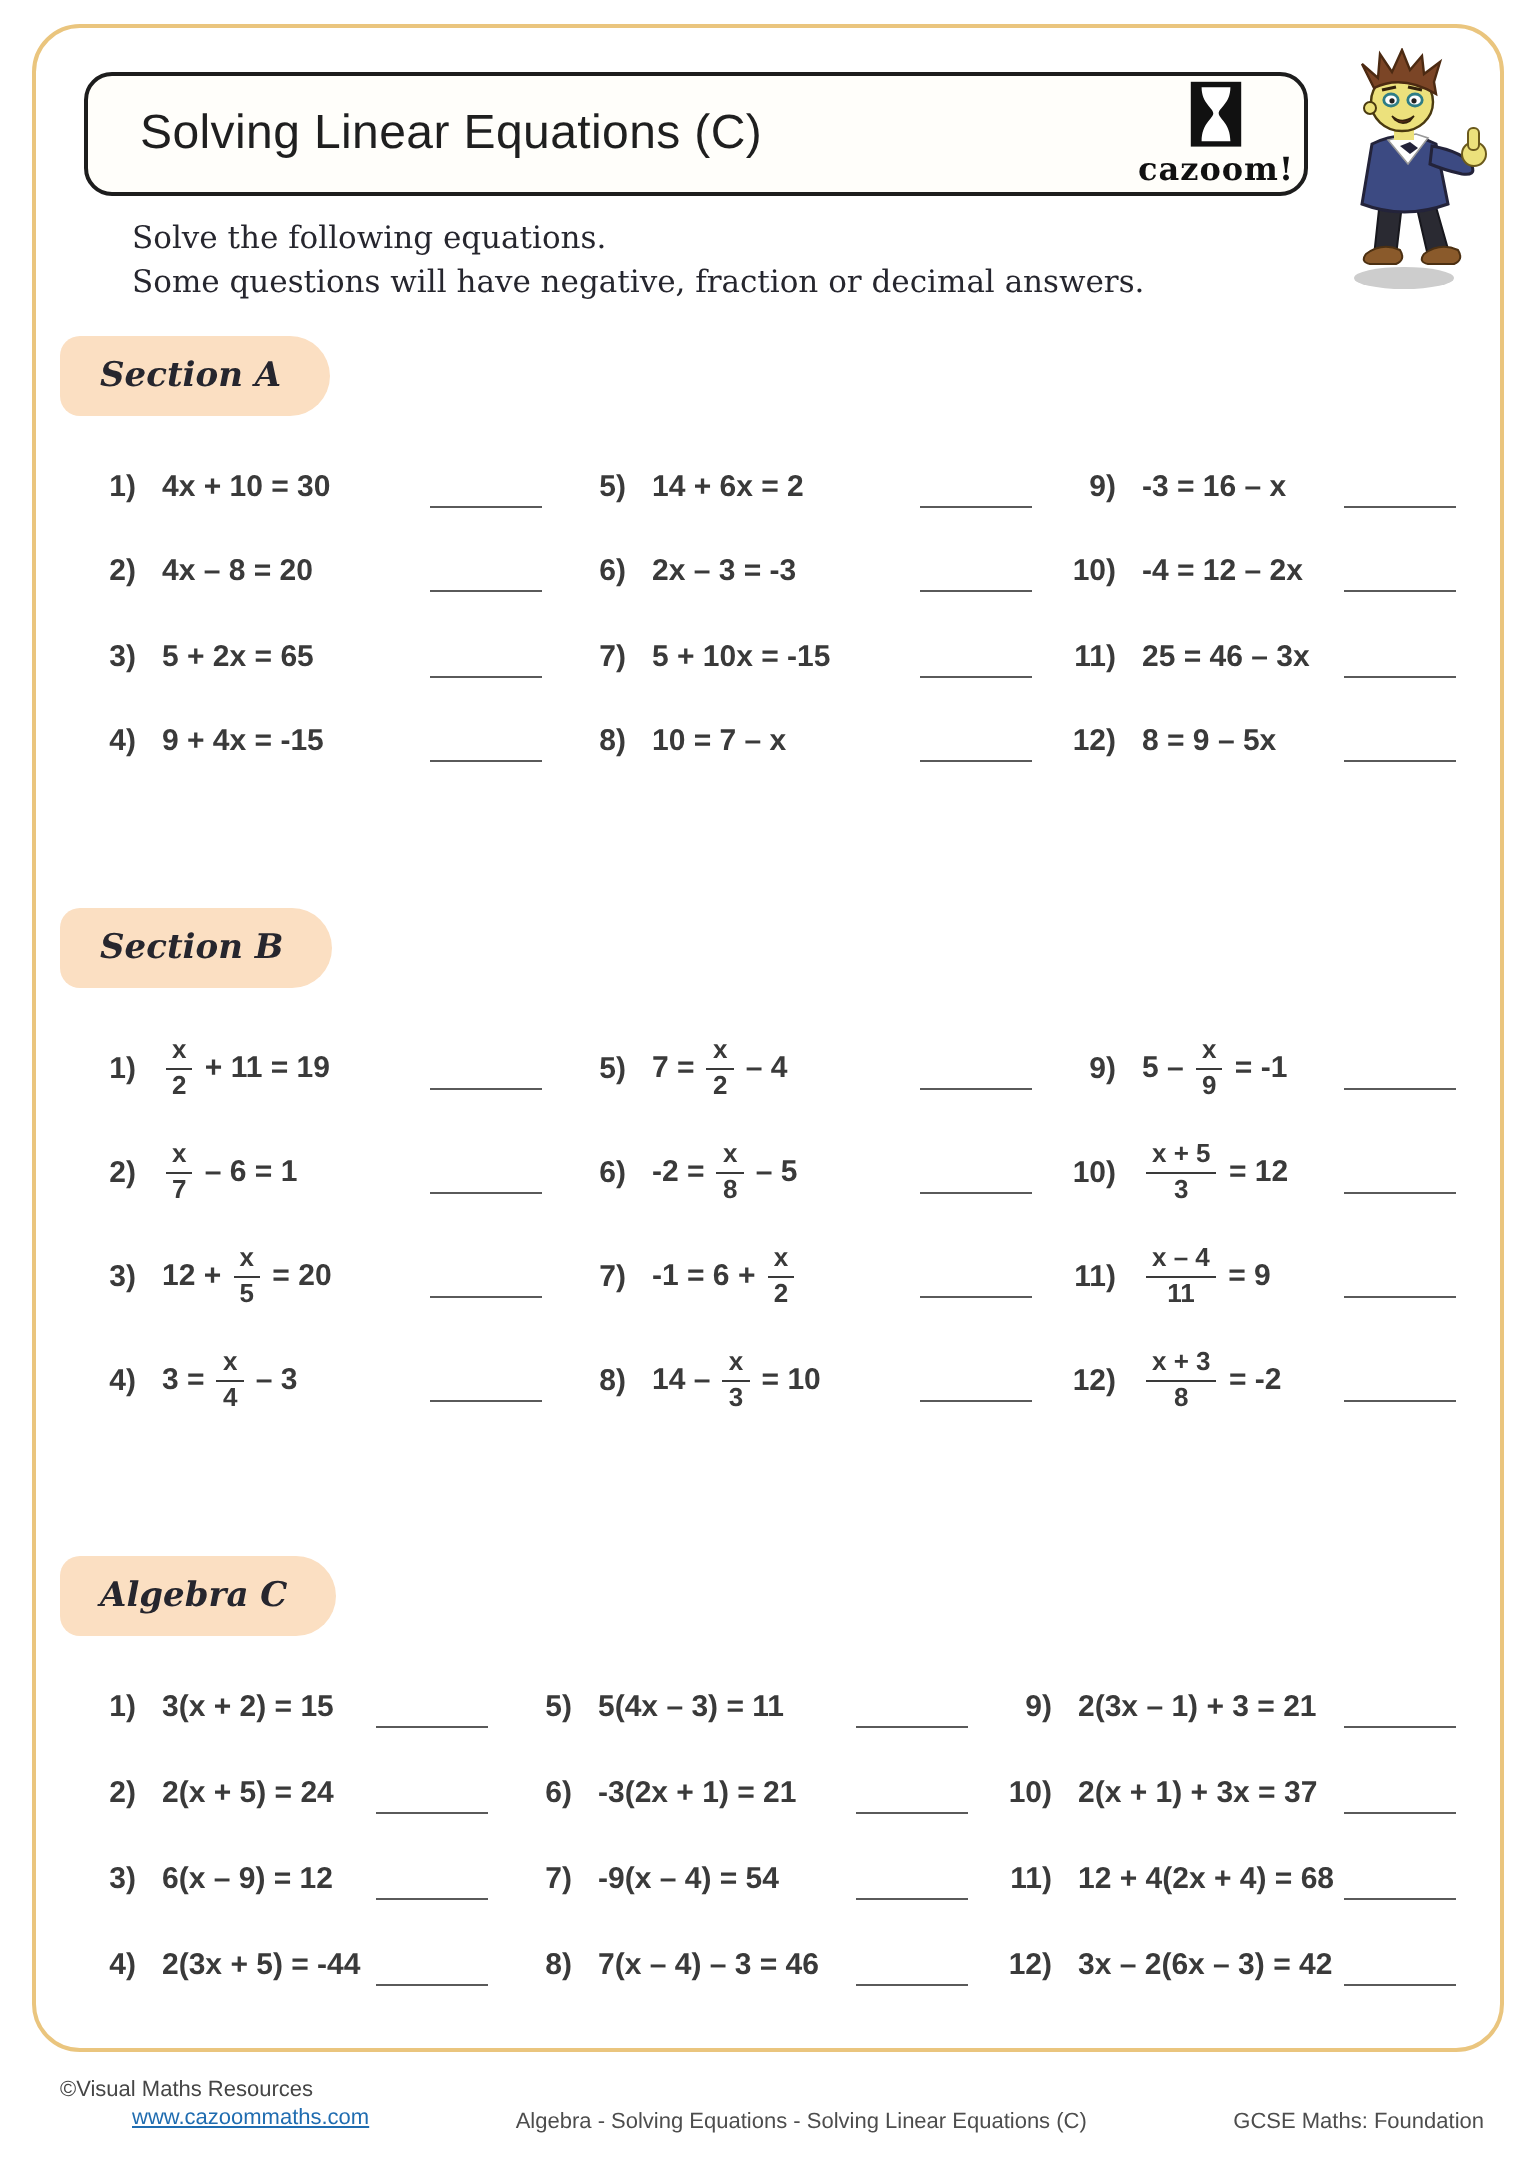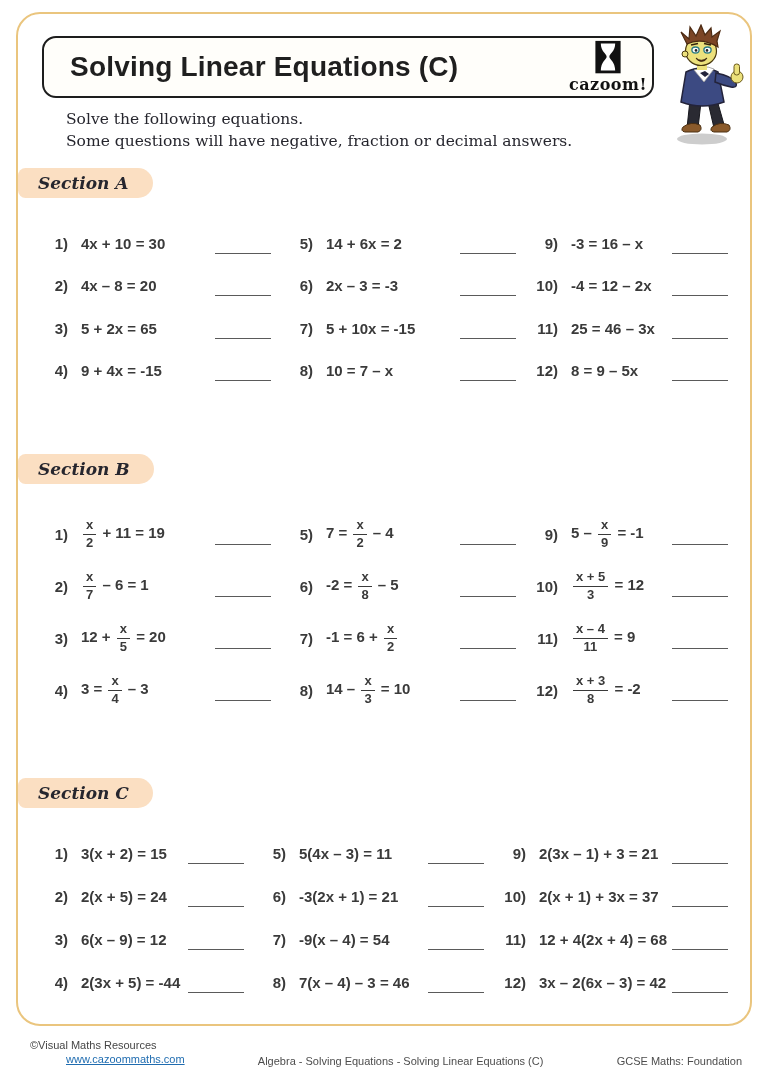--- a/index.html
+++ b/index.html
@@ -9,30 +9,30 @@
   *{margin:0;padding:0;box-sizing:border-box;}
   body{width:768px;height:1086px;background:#fff;font-family:"Liberation Sans",sans-serif;position:relative;overflow:hidden;}
   #canvas{position:absolute;inset:0;background:#fff;}
 
   .page{position:absolute;left:16px;top:12px;width:736px;height:1014px;
         border:2px solid var(--gold);border-radius:24px;background:#fff;}
 
   .title-box{position:absolute;left:24px;top:22px;width:612px;height:62px;
         border:2.5px solid #1d1d1d;border-radius:14px;background:#fffefa;
         display:flex;align-items:center;padding:0 14px 0 26px;}
-  .title{font-size:28px;font-weight:700;color:var(--ink);letter-spacing:.2px;flex:1;}
+  .title{font-size:24px;font-weight:400;color:var(--ink);letter-spacing:.2px;flex:1;}
   .logo{width:60px;height:54px;display:flex;flex-direction:column;align-items:center;}
   .logo-text{font-family:"DejaVu Serif",serif;font-weight:700;font-size:16px;color:#111;margin-top:-1px;letter-spacing:.5px;}
 
   .mascot{position:absolute;left:638px;top:10px;width:102px;height:124px;}
 
   .instructions{position:absolute;left:48px;top:94px;font-family:"DejaVu Serif",serif;
         font-size:15.5px;color:#26262e;line-height:1.45;}
 
-  .badge{position:absolute;left:0;height:30px;background:var(--badge);
+  .badge{position:absolute;left:12px;height:40px;background:var(--badge);
         border-radius:10px 20px 20px 10px;display:flex;align-items:center;padding:0 24px 0 20px;}
   .badge-label{font-family:"DejaVu Serif",serif;font-weight:700;font-style:italic;font-size:17px;color:#26262e;}
   .badge-a{top:154px;} .badge-b{top:440px;} .badge-c{top:764px;}
 
   .grid{position:absolute;left:24px;width:702px;display:grid;grid-auto-flow:column;}
   .grid-a{top:208px;grid-template-rows:repeat(4,42.5px);grid-template-columns:245px 245px 1fr;}
   .grid-b{top:494px;grid-template-rows:repeat(4,52px);grid-template-columns:245px 245px 1fr;}
   .grid-c{top:818px;grid-template-rows:repeat(4,43px);grid-template-columns:218px 240px 1fr;}
 
   .problem{display:flex;align-items:center;}
@@ -282,21 +282,21 @@
     <span class="pnum">12)</span>
     <span class="peq"><span class="frac">
               <span class="fnum">x + 3</span>
               <span class="fden">8</span>
             </span> = -2</span>
     <span class="answer-line"></span>
   </div>
 </div>
 
     <div class="badge badge-c">
-      <span class="badge-label">Section C</span>
+      <span class="badge-label">Algebra C</span>
     </div>
     <div class="grid grid-c">
   <div class="problem">
     <span class="pnum">1)</span>
     <span class="peq">3(x + 2) = 15</span>
     <span class="answer-line"></span>
   </div>
 
   <div class="problem">
     <span class="pnum">2)</span>

